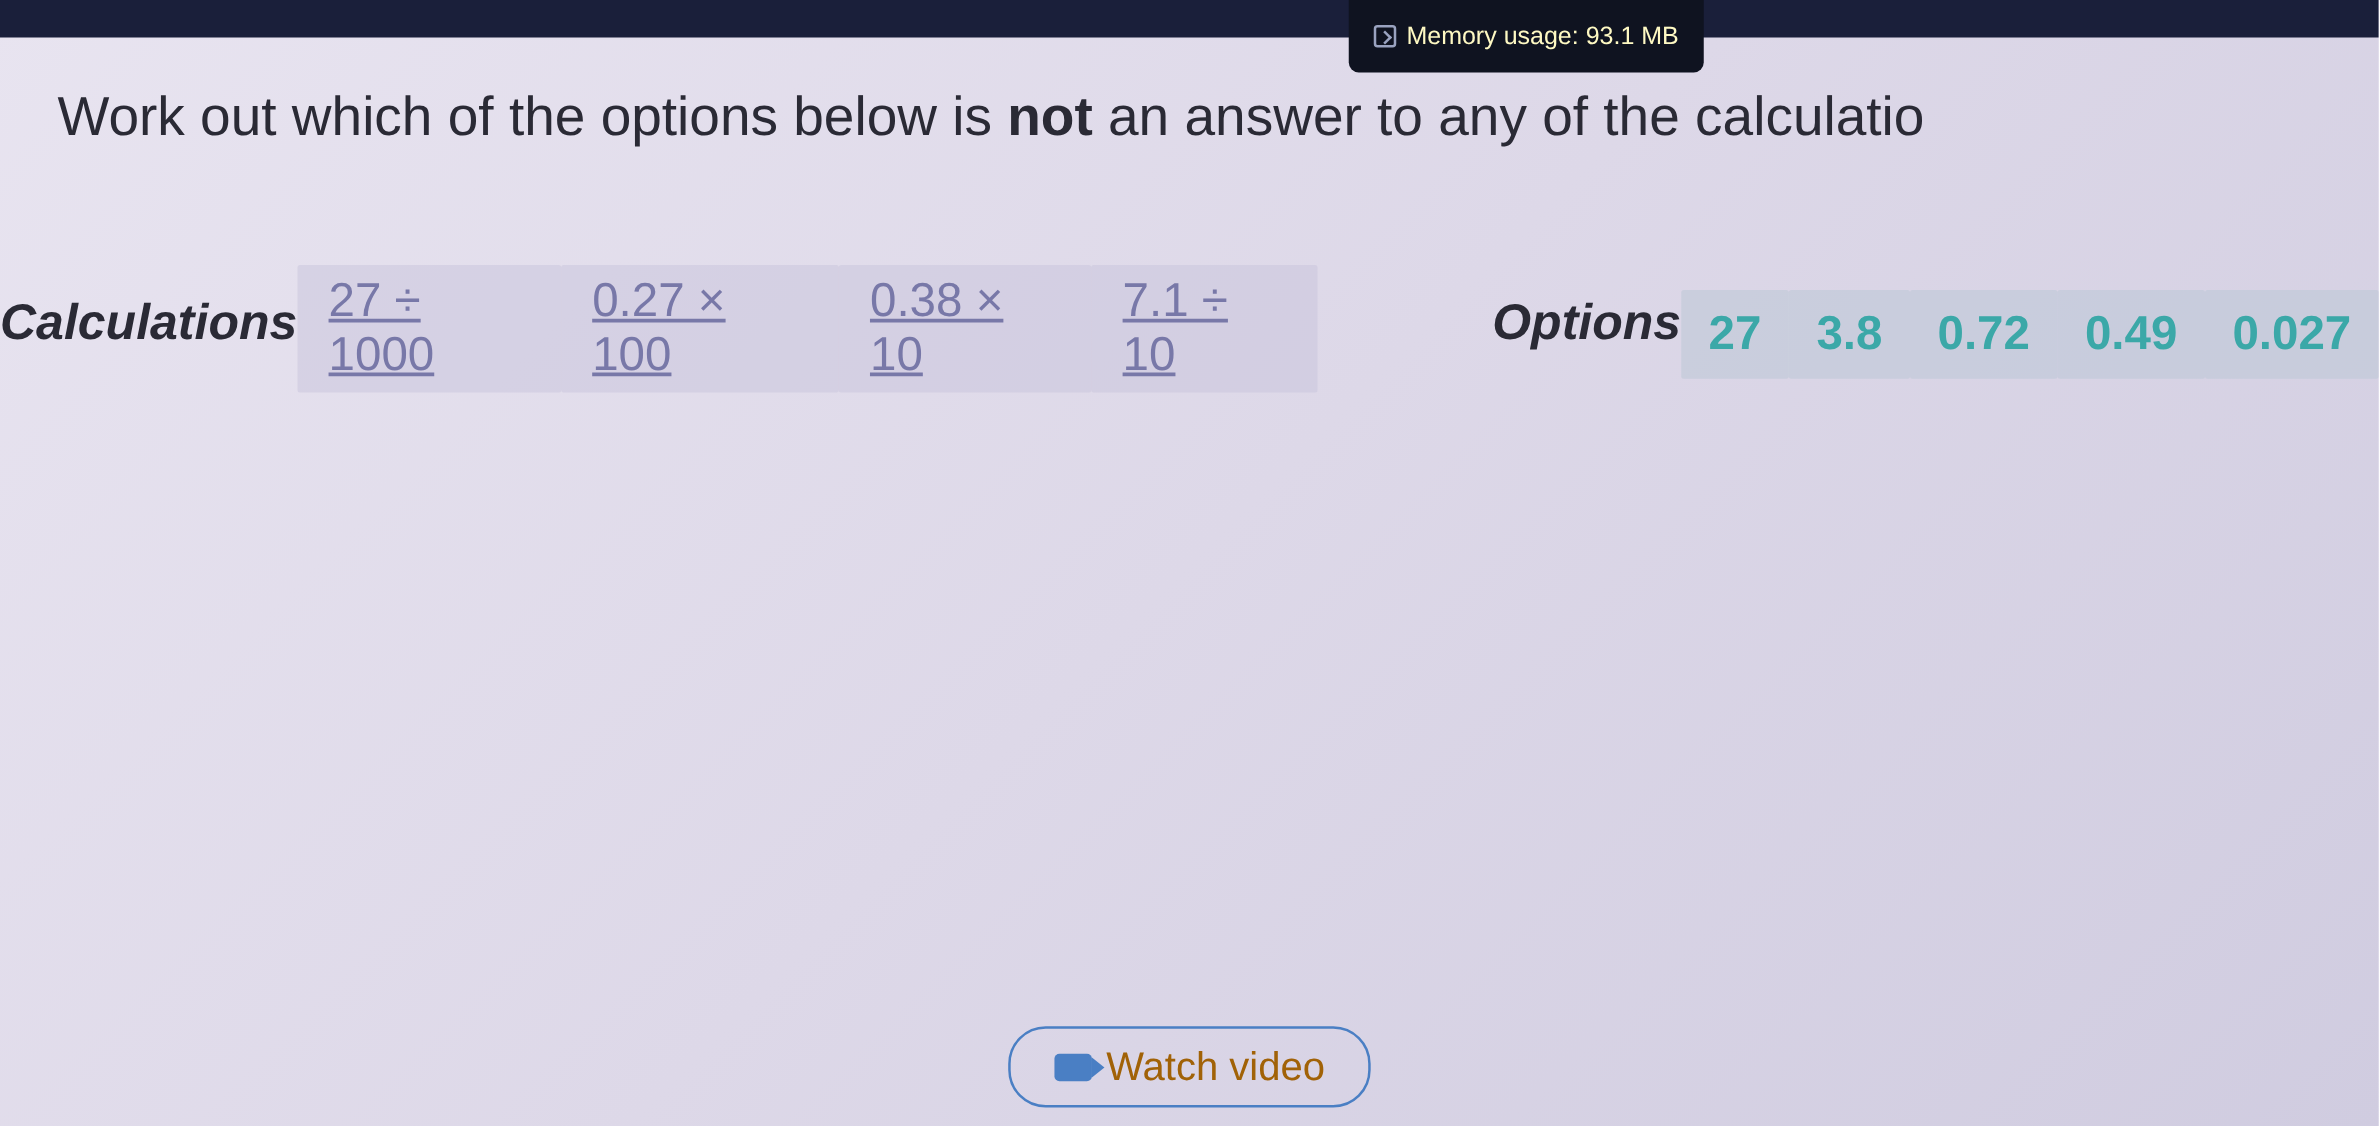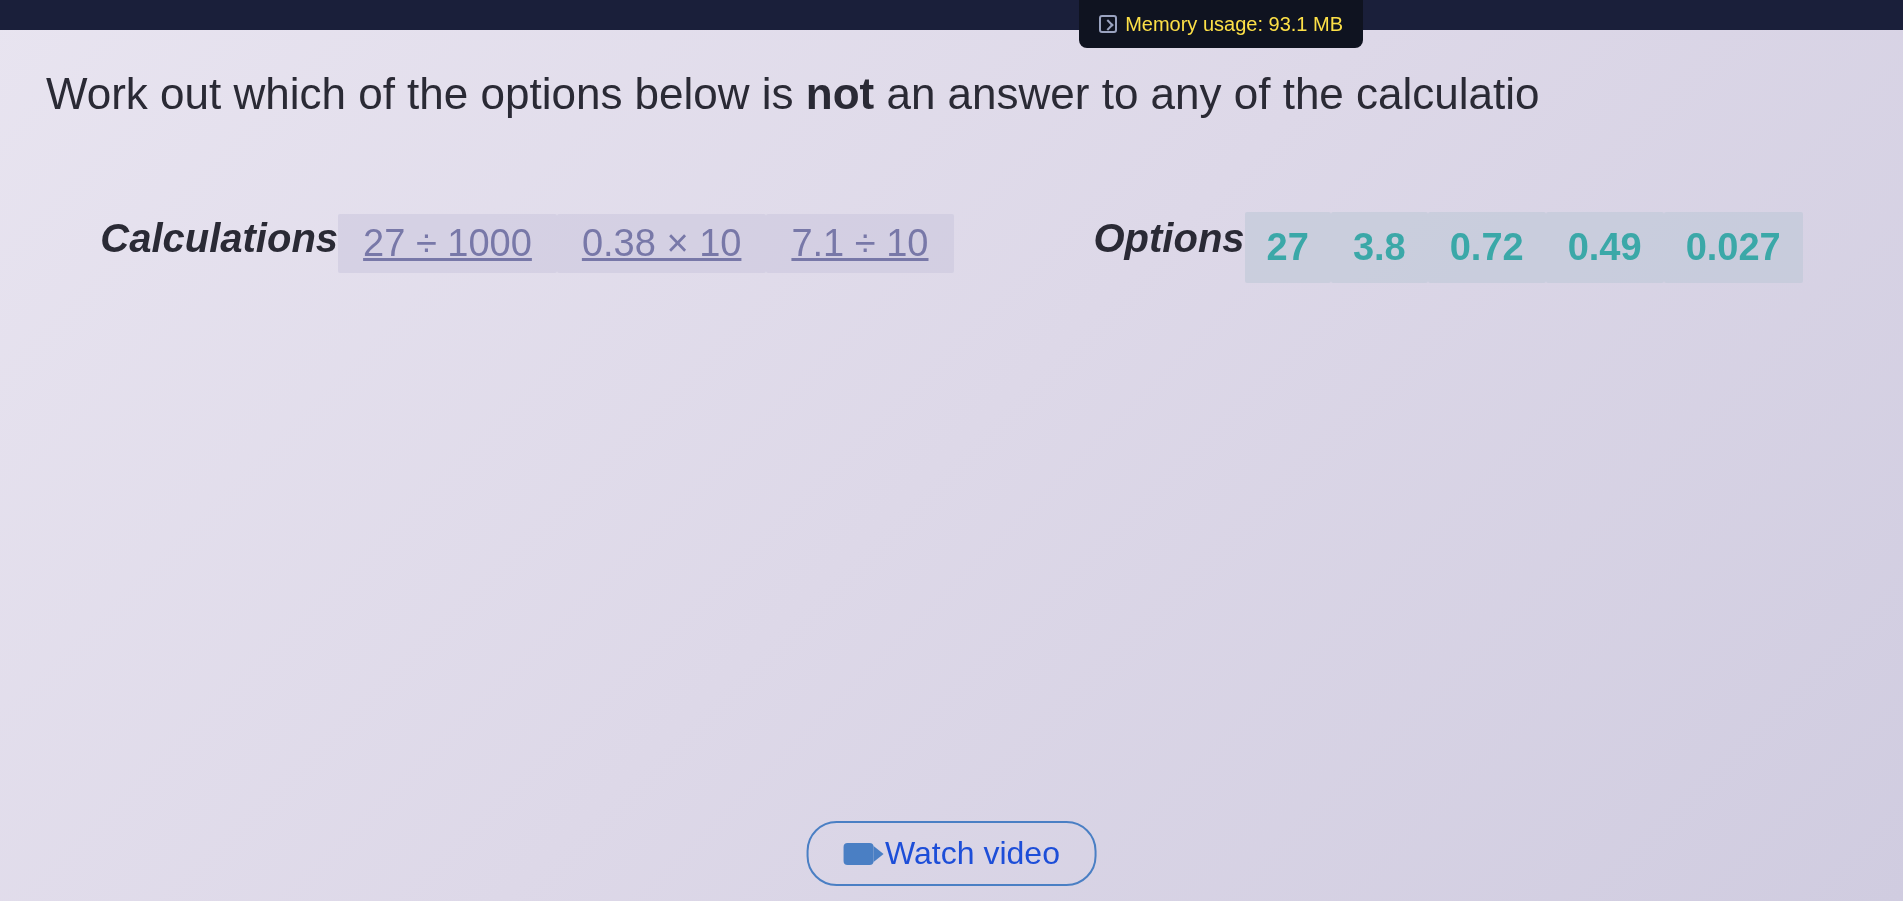--- a/index.html
+++ b/index.html
@@ -29,26 +29,26 @@
       color: #c5c9d8;
       margin-right: 20px;
     }
     .memory-badge {
       background: #0f1320;
       padding: 6px 20px;
       border-radius: 0 0 8px 8px;
       display: flex;
       align-items: center;
       gap: 8px;
-      color: #fde047;
+      color: #fef9c3;
       font-size: 20px;
       position: absolute;
       right: 540px;
       top: 0;
-      height: 48px;
+      height: 58px;
     }
     .memory-icon {
       width: 18px;
       height: 18px;
       border: 2px solid #9aa3c0;
       border-radius: 3px;
       position: relative;
     }
     .memory-icon::after {
       content: '';
@@ -111,21 +111,21 @@
     }
     .watch-video-btn {
       position: absolute;
       bottom: 15px;
       left: 50%;
       transform: translateX(-50%);
       border: 2px solid #4a7fc4;
       border-radius: 30px;
       padding: 12px 35px;
       font-size: 32px;
-      color: #1d4ed8;
+      color: #a16207;
       background: transparent;
       display: flex;
       align-items: center;
       gap: 12px;
       cursor: pointer;
     }
     .video-icon {
       width: 30px;
       height: 22px;
       background: #4a7fc4;
@@ -156,20 +156,21 @@
 </div>
 
 <div class="question-text">
   <span>Work out which of the options below is </span><b>not</b><span> an answer to any of the calculatio</span>
 </div>
 
 <div class="content-area">
   <div class="column">
     <div class="column-header">Calculations</div>
     <div class="calc-item">27 ÷ 1000</div>
+    <div class="calc-item">0.27 × 100</div>
     <div class="calc-item">0.38 × 10</div>
     <div class="calc-item">7.1 ÷ 10</div>
   </div>
   <div class="column">
     <div class="column-header">Options</div>
     <div class="option-item">27</div>
     <div class="option-item">3.8</div>
     <div class="option-item">0.72</div>
     <div class="option-item">0.49</div>
     <div class="option-item">0.027</div>

